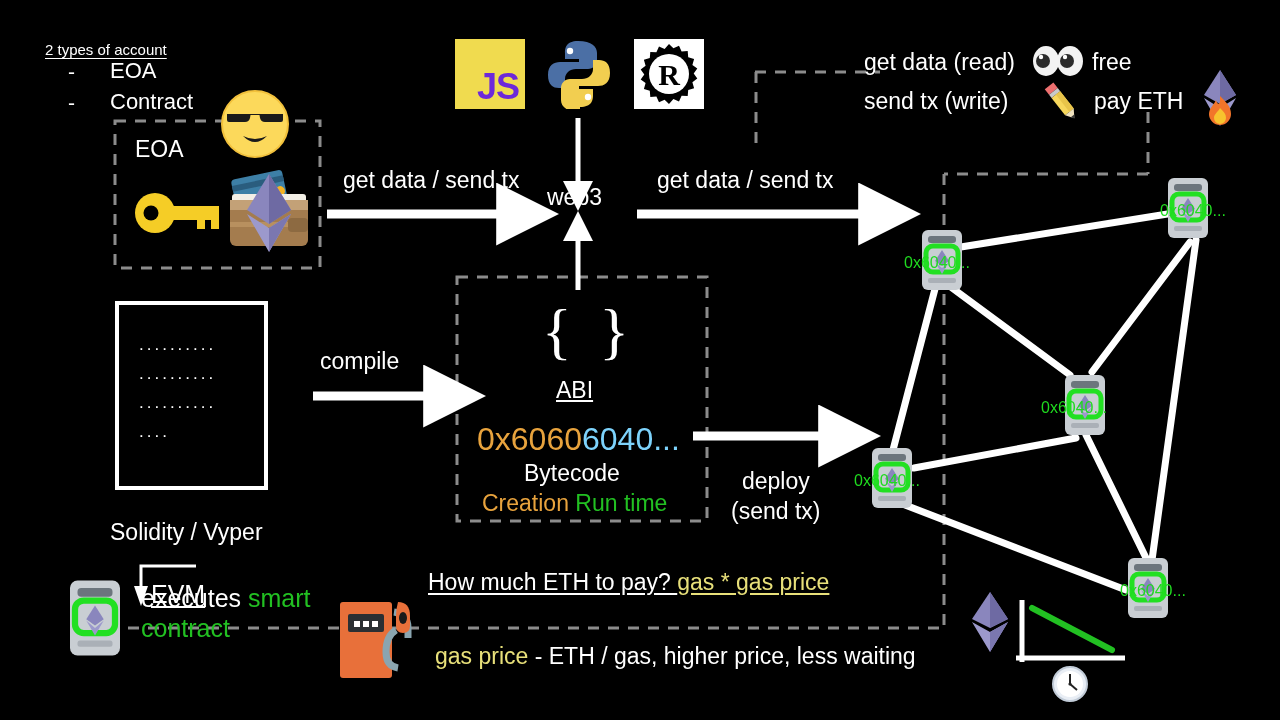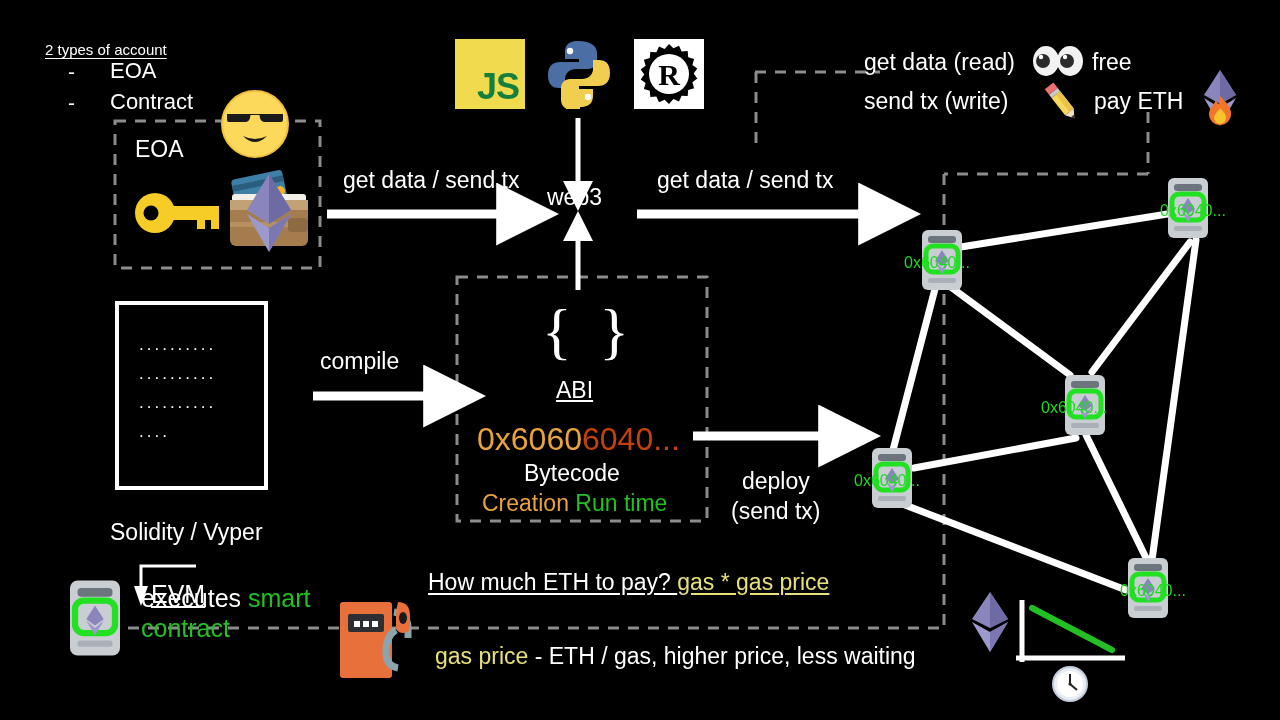--- a/index.html
+++ b/index.html
@@ -102,21 +102,21 @@
     <rect x="8" y="34" width="78" height="10" fill="#c3a177"></rect>
     <rect x="8" y="56" width="78" height="5" fill="#b8905f"></rect>
     <rect x="66" y="52" width="20" height="14" rx="4" fill="#8d6a41"></rect>
     <polygon points="47,8 69,44 47,58 25,44" fill="#8a86bd"></polygon>
     <polygon points="47,8 47,58 69,44" fill="#6e6aa3"></polygon>
     <polygon points="47,62 69,48 47,86 25,48" fill="#9c99cc"></polygon>
     <polygon points="47,62 47,86 69,48" fill="#7b77b0"></polygon>
   </svg>
 
   <div class="abs" style="left:455px;top:39px;width:70px;height:70px;background:#f0db4f;">
-    <div class="txt" style="position:absolute;right:6px;bottom:2px;font-size:36px;font-weight:bold;color:#15803d;letter-spacing:-1px;">JS</div>
+    <div class="txt" style="position:absolute;right:6px;bottom:2px;font-size:36px;font-weight:bold;color:#6d28d9;letter-spacing:-1px;">JS</div>
   </div>
 
   <svg class="abs" style="left:546px;top:39px" width="66" height="70" viewBox="0 0 66 70">
     <path d="M32 2 C20 2 19 9 19 14 v6 h14 v3 H14 C8 23 2 26 2 36 s5 13 11 13 h6 v-9 c0-6 5-10 11-10 h12 c5 0 9-4 9-9 V14 c0-6-5-12-19-12z" fill="#4b6fa5"></path>
     <circle cx="24" cy="12" r="3.2" fill="#fff"></circle>
     <path d="M34 68 c12 0 13-7 13-12 v-6 H33 v-3 h19 c6 0 12-3 12-13 s-5-13-11-13 h-6 v9 c0 6-5 10-11 10 H24 c-5 0-9 4-9 9 v12 c0 6 5 12 19 12z" fill="#f2ce50"></path>
     <circle cx="42" cy="58" r="3.2" fill="#fff"></circle>
   </svg>
 
   <div class="abs" style="left:634px;top:39px;width:70px;height:70px;background:#fff;">
@@ -133,21 +133,21 @@
 
   <div class="abs txt" style="left:343px;top:167px;font-size:23px;">get data / send tx</div>
   <div class="abs txt" style="left:657px;top:167px;font-size:23px;">get data / send tx</div>
   <div class="abs txt" style="left:320px;top:348px;font-size:23px;">compile</div>
   <div class="abs txt" style="left:742px;top:468px;font-size:23px;">deploy</div>
   <div class="abs txt" style="left:731px;top:498px;font-size:23px;">(send tx)</div>
 
   <div class="abs txt" style="left:542px;top:296px;font-size:62px;font-family:'Liberation Serif',serif;letter-spacing:6px;">{ }</div>
   <div class="abs txt" style="left:556px;top:377px;font-size:23px;text-decoration:underline;">ABI</div>
   <div class="abs" style="left:477px;top:421px;font-size:32px;white-space:nowrap;">
-    <span style="color:#e8a33d;">0x6060</span><span style="color:#c2410c;">6040...</span>
+    <span style="color:#e8a33d;">0x6060</span><span style="color:#7dd3fc;">6040...</span>
   </div>
   <div class="abs txt" style="left:524px;top:460px;font-size:23px;">Bytecode</div>
   <div class="abs txt" style="left:864px;top:49px;font-size:23px;">get data (read)</div>
 
   <div class="abs" style="left:482px;top:490px;font-size:23px;white-space:nowrap;">
     <span style="color:#e8a33d;">Creation</span><span> </span><span style="color:#22c022;">Run time</span>
   </div>
   <svg class="abs" style="left:1032px;top:44px" width="52" height="34" viewBox="0 0 52 34">
     <ellipse cx="14" cy="17" rx="13" ry="15" fill="#f2f2f2"></ellipse>
     <ellipse cx="38" cy="17" rx="13" ry="15" fill="#f2f2f2"></ellipse>

